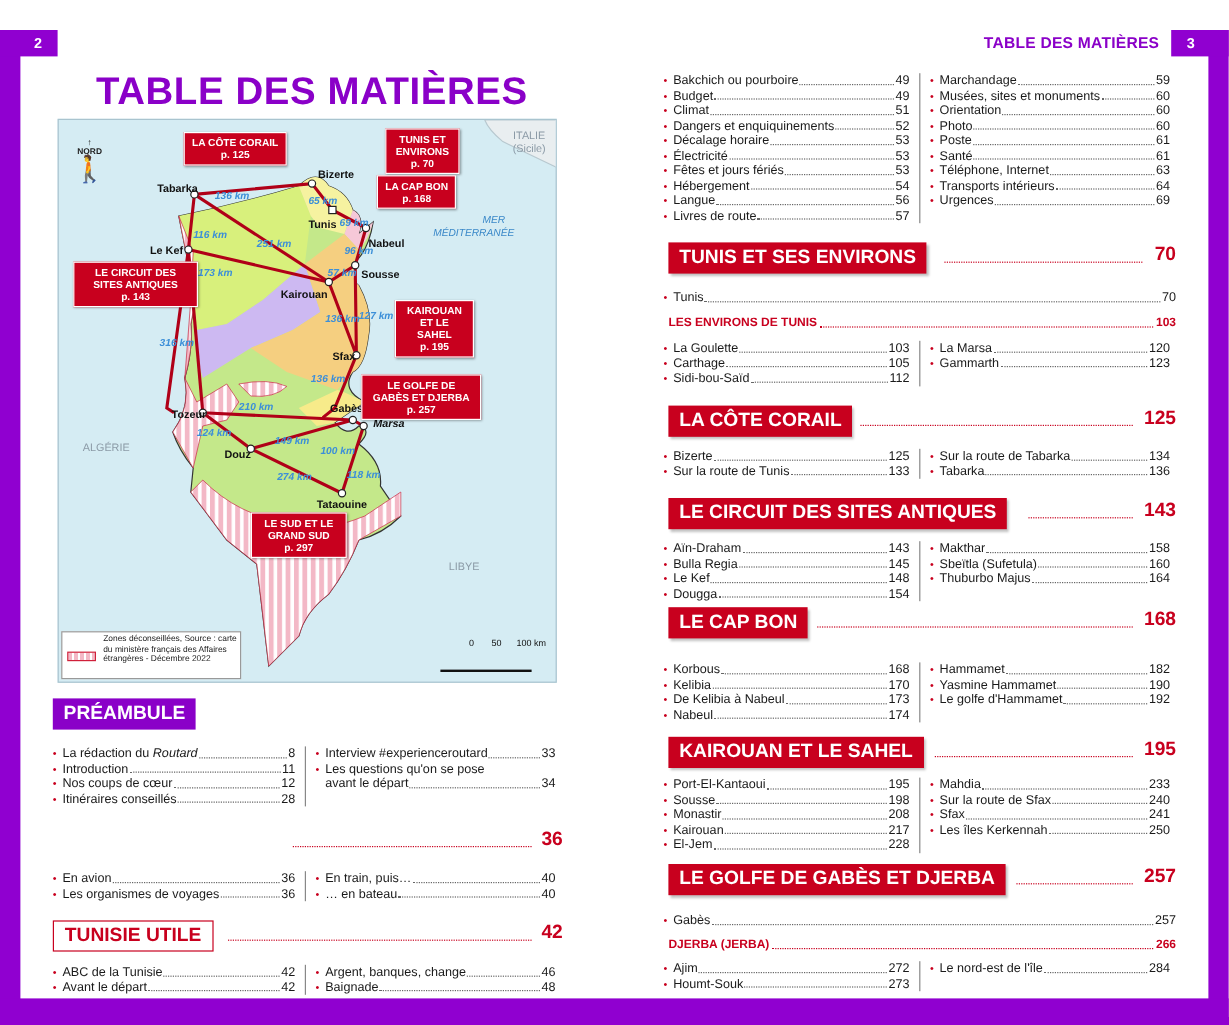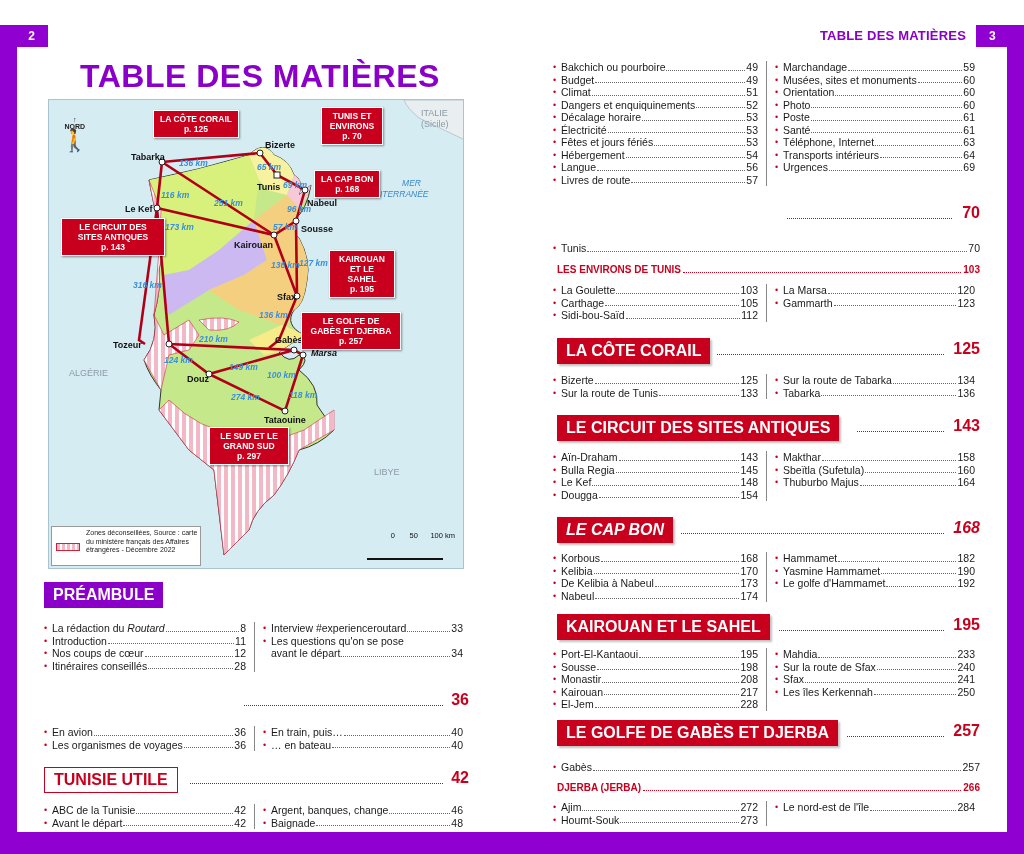--- a/index.html
+++ b/index.html
@@ -15,21 +15,21 @@
   .page-num.left { left: 0; text-align: right; padding-right: 13px; }
   .page-num.right { right: 0; text-align: left; padding-left: 13px; }
   .running-head { position: absolute; top: 28px; right: 58px; color: #8a00c8; font-weight: bold; font-size: 13px; letter-spacing: 0.2px; }
 
   .main-title { position: absolute; left: 80px; top: 58px; font-size: 32px; font-weight: bold; color: #8a00c8; letter-spacing: 0.5px; }
 
   
   .map { position: absolute; left: 48px; top: 99px; width: 416px; height: 470px; background: #d5ecf3; border: 1px solid #a9c4cf; overflow: hidden; }
   .map svg { position: absolute; left: 0; top: 0; }
   .map-label { position: absolute; font-size: 9px; font-weight: bold; color: #111; white-space: nowrap; }
-  .map-country { position: absolute; font-size: 9px; color: #8b9aa6; text-align: left; line-height: 11px; }
+  .map-country { position: absolute; font-size: 9px; color: #8b9aa6; text-align: center; line-height: 11px; }
   .map-sea { position: absolute; font-size: 8.5px; font-style: italic; color: #3a88c8; text-align: right; line-height: 11px; }
   .map-callout { position: absolute; background: #c8001e; color: #fff; font-weight: bold; font-size: 8.5px;
     text-align: center; line-height: 10px; padding: 3px 6px; border: 1px solid #fff; box-shadow: 1px 1px 2px rgba(0,0,0,0.4); white-space: nowrap; }
   .map-dist { position: absolute; font-size: 8.5px; font-weight: bold; font-style: italic; color: #3c8fd8; white-space: nowrap; }
   .north { position: absolute; left: 12px; top: 16px; font-size: 7px; font-weight: bold; color: #222; text-align: center; }
   .legend { position: absolute; left: 2px; bottom: 2px; width: 150px; height: 40px; background: #fff; border: 1px solid #999; }
   .legend-swatch { position: absolute; left: 4px; top: 16px; width: 24px; height: 8px; border: 1px solid #d0203a;
     background: repeating-linear-gradient(90deg, #f3b8c6 0 3px, #ffffff 3px 5px); }
   .legend-text { position: absolute; left: 34px; top: 2px; font-size: 7px; line-height: 8.5px; color: #222; }
   .scale { position: absolute; right: 8px; bottom: 28px; font-size: 7.5px; color: #111; }
@@ -138,21 +138,21 @@
   <div class="map-sea" style="left:312px; top:78px; width:60px;">MER MÉDITERRANÉE</div>
 
   <div class="map-label" style="left:82px; top:52px;">Tabarka</div>
   <div class="map-label" style="left:216px; top:40px;">Bizerte</div>
   <div class="map-label" style="left:208px; top:82px;">Tunis</div>
   <div class="map-label" style="left:258px; top:98px;">Nabeul</div>
   <div class="map-label" style="left:76px; top:104px;">Le Kef</div>
   <div class="map-label" style="left:185px; top:140px;">Kairouan</div>
   <div class="map-label" style="left:252px; top:124px;">Sousse</div>
   <div class="map-label" style="left:228px; top:192px;">Sfax</div>
-  <div class="map-label" style="left:64px; top:240px;text-align:right;">Tozeur</div>
+  <div class="map-label" style="left:94px; top:240px;text-align:right;">Tozeur</div>
   <div class="map-label" style="left:226px; top:235px;">Gabès</div>
   <div class="map-label" style="left:262px; top:248px; font-style:italic;">Marsa</div>
   <div class="map-label" style="left:138px; top:274px;">Douz</div>
   <div class="map-label" style="left:215px; top:315px;">Tataouine</div>
 
   <div class="map-dist" style="left:130px; top:58px;">136 km</div>
   <div class="map-dist" style="left:208px; top:62px;">65 km</div>
   <div class="map-dist" style="left:234px; top:80px;">69 km</div>
   <div class="map-dist" style="left:112px; top:90px;">116 km</div>
   <div class="map-dist" style="left:165px; top:98px;">251 km</div>
@@ -171,21 +171,21 @@
   <div class="map-dist" style="left:240px; top:290px;text-align:center;">118 km</div>
 
   <div class="map-callout" style="left:104px; top:10px;">
     <div>LA CÔTE CORAIL</div>
     <div>p. 125</div>
   </div>
   <div class="map-callout" style="left:272px; top:7px; width:62px; white-space:normal;">
     <div>TUNIS ET ENVIRONS</div>
     <div>p. 70</div>
   </div>
-  <div class="map-callout" style="left:265px; top:70px;">
+  <div class="map-callout" style="left:265px; top:46px;">
     <div>LA CAP BON</div>
     <div>p. 168</div>
   </div>
   <div class="map-callout" style="left:12px; top:118px; width:104px; white-space:normal;">
     <div>LE CIRCUIT DES SITES ANTIQUES</div>
     <div>p. 143</div>
   </div>
   <div class="map-callout" style="left:280px; top:150px; width:66px; white-space:normal;">
     <div>KAIROUAN ET LE SAHEL</div>
     <div>p. 195</div>
@@ -459,20 +459,21 @@
         <span class="bul">•</span>
         <span class="lab">Urgences</span>
         <span class="dots"></span>
         <span class="pg">69</span>
       </div>
   </div>
 </div>
 
 <div class="sec" style="left:557px; top:202px; width:423px;">
   <div class="sec-head">
+    <div class="sec-box red">TUNIS ET SES ENVIRONS</div>
     <div class="sec-dots" style="left:230px; right:28px;"></div>
     <div class="sec-page">70</div>
   </div>
 </div>
 <div class="cols" style="left:553px; top:242px; width:427px;">
   <div class="col" style="width:427px;">
     <div class="entry">
         <span class="bul">•</span>
         <span class="lab">Tunis</span>
         <span class="dots"></span>
@@ -612,21 +613,21 @@
       </div>
     <div class="entry">
         <span class="bul">•</span>
         <span class="lab">Thuburbo Majus</span>
         <span class="dots"></span>
         <span class="pg">164</span>
       </div>
   </div>
 </div>
 
-<div class="sec" style="left:557px; top:517px; width:423px;font-style:italic;">
+<div class="sec" style="left:557px; top:506px; width:423px;">
   <div class="sec-head">
     <div class="sec-box red">LE CAP BON</div>
     <div class="sec-dots" style="left:124px; right:36px;"></div>
     <div class="sec-page">168</div>
   </div>
 </div>
 <div class="cols" style="left:553px; top:552px; width:427px;">
   <div class="col" style="width:205px;">
     <div class="entry">
         <span class="bul">•</span>

